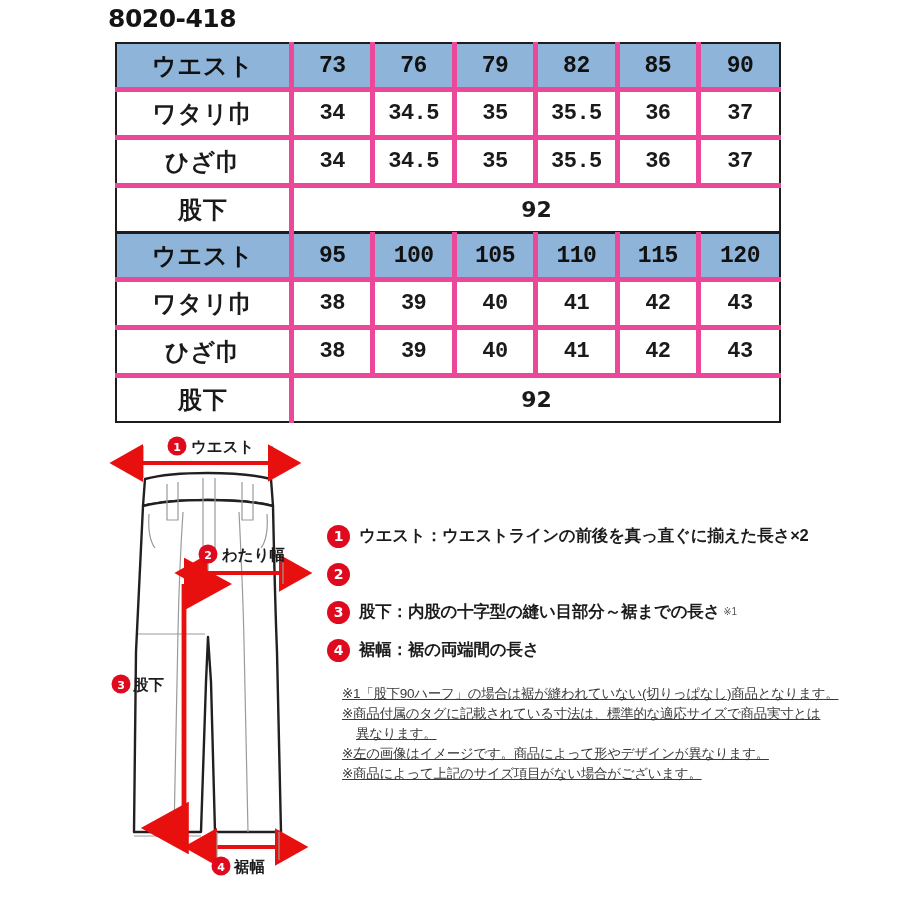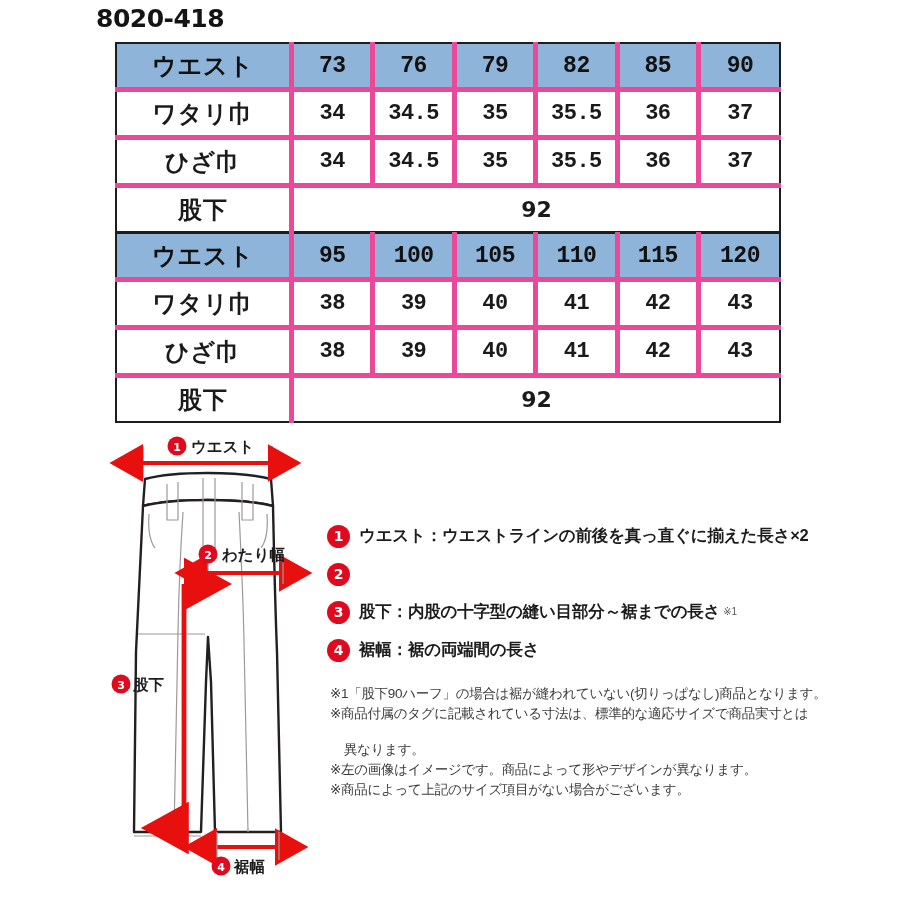--- a/index.html
+++ b/index.html
@@ -12,21 +12,21 @@
     height: 900px;
     position: relative;
     font-family: "Liberation Sans", "DejaVu Sans", sans-serif;
     color: #1a1a1a;
     overflow: hidden;
   }
 
   
   #product-code {
     position: absolute;
-    left: 96px;
+    left: 108px;
     top: 4px;
     font-size: 25px;
     font-weight: bold;
     letter-spacing: -0.5px;
     color: #141414;
     font-family: "DejaVu Sans", sans-serif;
   }
 
   
   .size-table {
@@ -127,30 +127,31 @@
     font-size: 10px;
     font-weight: normal;
     color: #555;
     vertical-align: 2px;
     margin-left: 3px;
   }
 
   
   #notes {
     position: absolute;
-    left: 330px;
+    left: 342px;
     top: 684px;
     width: 460px;
     font-size: 13.5px;
     line-height: 20px;
     color: #3a3a3a;
     letter-spacing: -0.3px;
+    text-decoration: underline;
   }
   .note-line { white-space: nowrap; }
-  .note-indent { padding-left: 14px; margin-top: 16px; }
+  .note-indent { padding-left: 14px; }
 </style>
 </head>
 <body>
 
 <div id="product-code">8020-418</div>
 
 <table class="size-table" id="size-table-1">
   <tbody>
     <tr class="outer-top">
       <th class="hdr-cell row-label row-label-inner">ウエスト</th>

